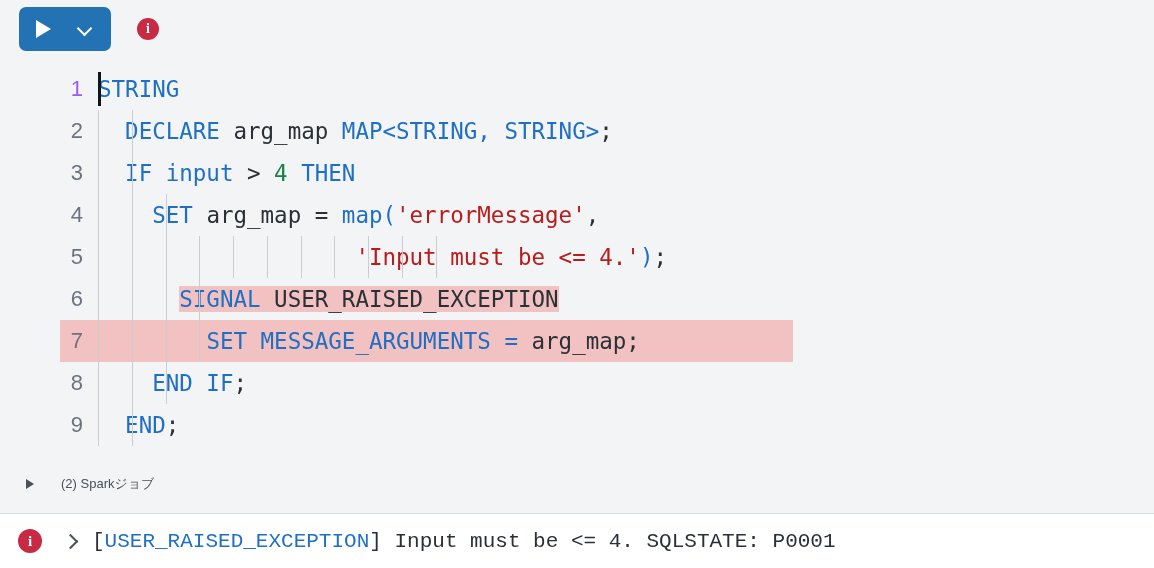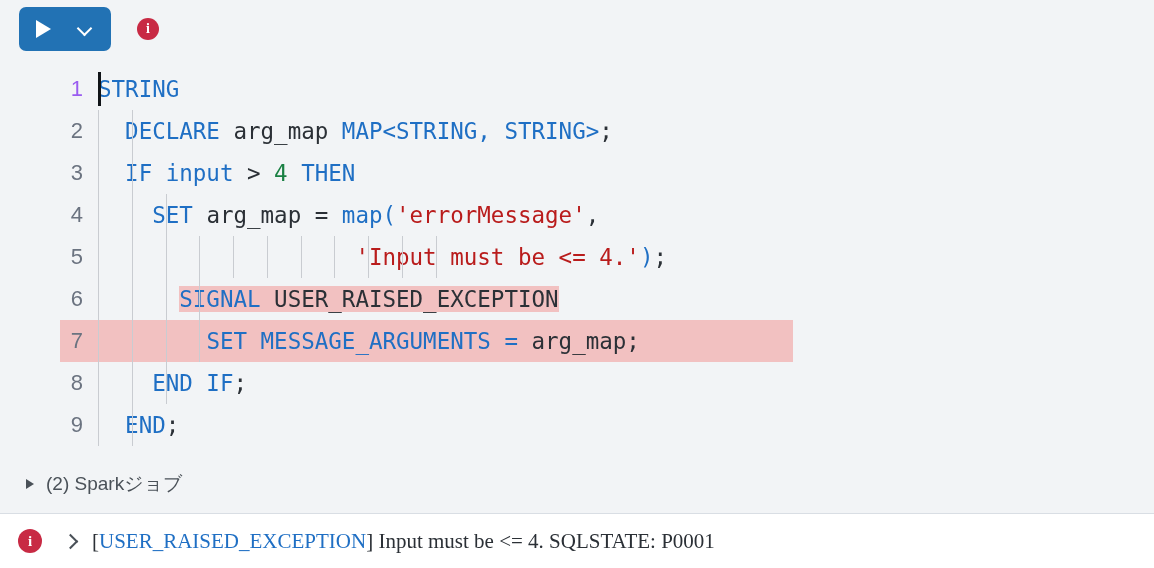--- a/index.html
+++ b/index.html
@@ -207,23 +207,24 @@
   .tri-right {
     width: 0;
     height: 0;
     border-left: 8px solid #4a5158;
     border-top: 5.5px solid transparent;
     border-bottom: 5.5px solid transparent;
     margin-right: 12px;
     flex: 0 0 auto;
   }
   .spark-label {
-    font-size: 19px;
+    font-size: 13px;
     color: #4a5158;
     white-space: nowrap;
+    margin-left: 15px;
   }
 
   
   .error-bar {
     height: 54px;
     flex: 0 0 54px;
     background: #ffffff;
     display: flex;
     align-items: center;
     padding-left: 18px;
@@ -247,21 +248,21 @@
     position: absolute;
     left: 1px;
     top: 1px;
     width: 9px;
     height: 9px;
     border-right: 2.2px solid #4a5158;
     border-top: 2.2px solid #4a5158;
     transform: rotate(45deg);
   }
   .err-text {
-    font-family: Liberation Serif, serif;
+    font-family: Liberation Mono, monospace;
     font-size: 21px;
     color: #2b3036;
     white-space: pre;
   }
   .err-code { color: #1f6fc4; }
 </style>
 </head>
 <body>
 
 <div class="app">

